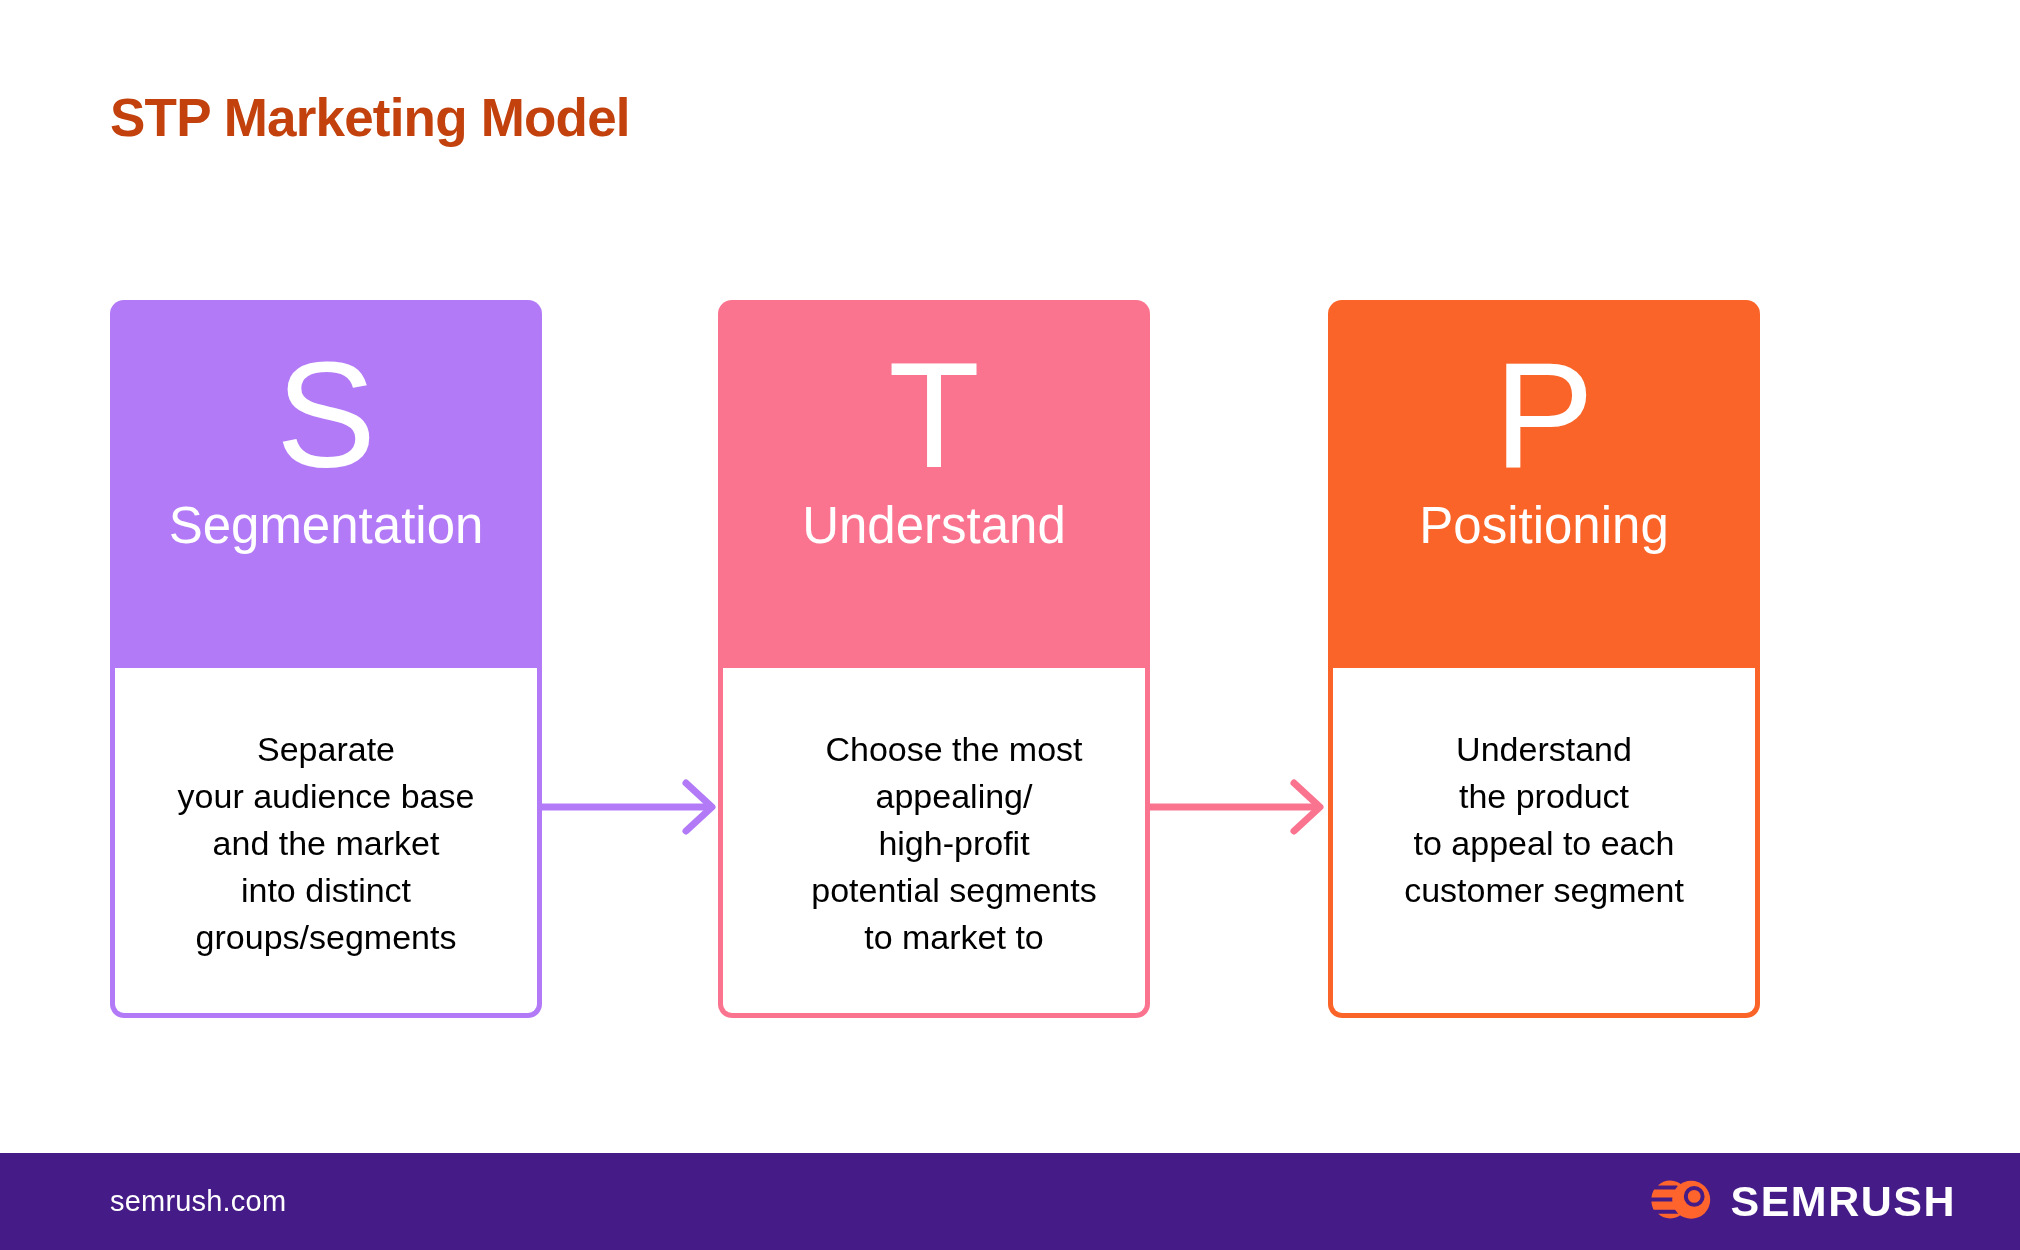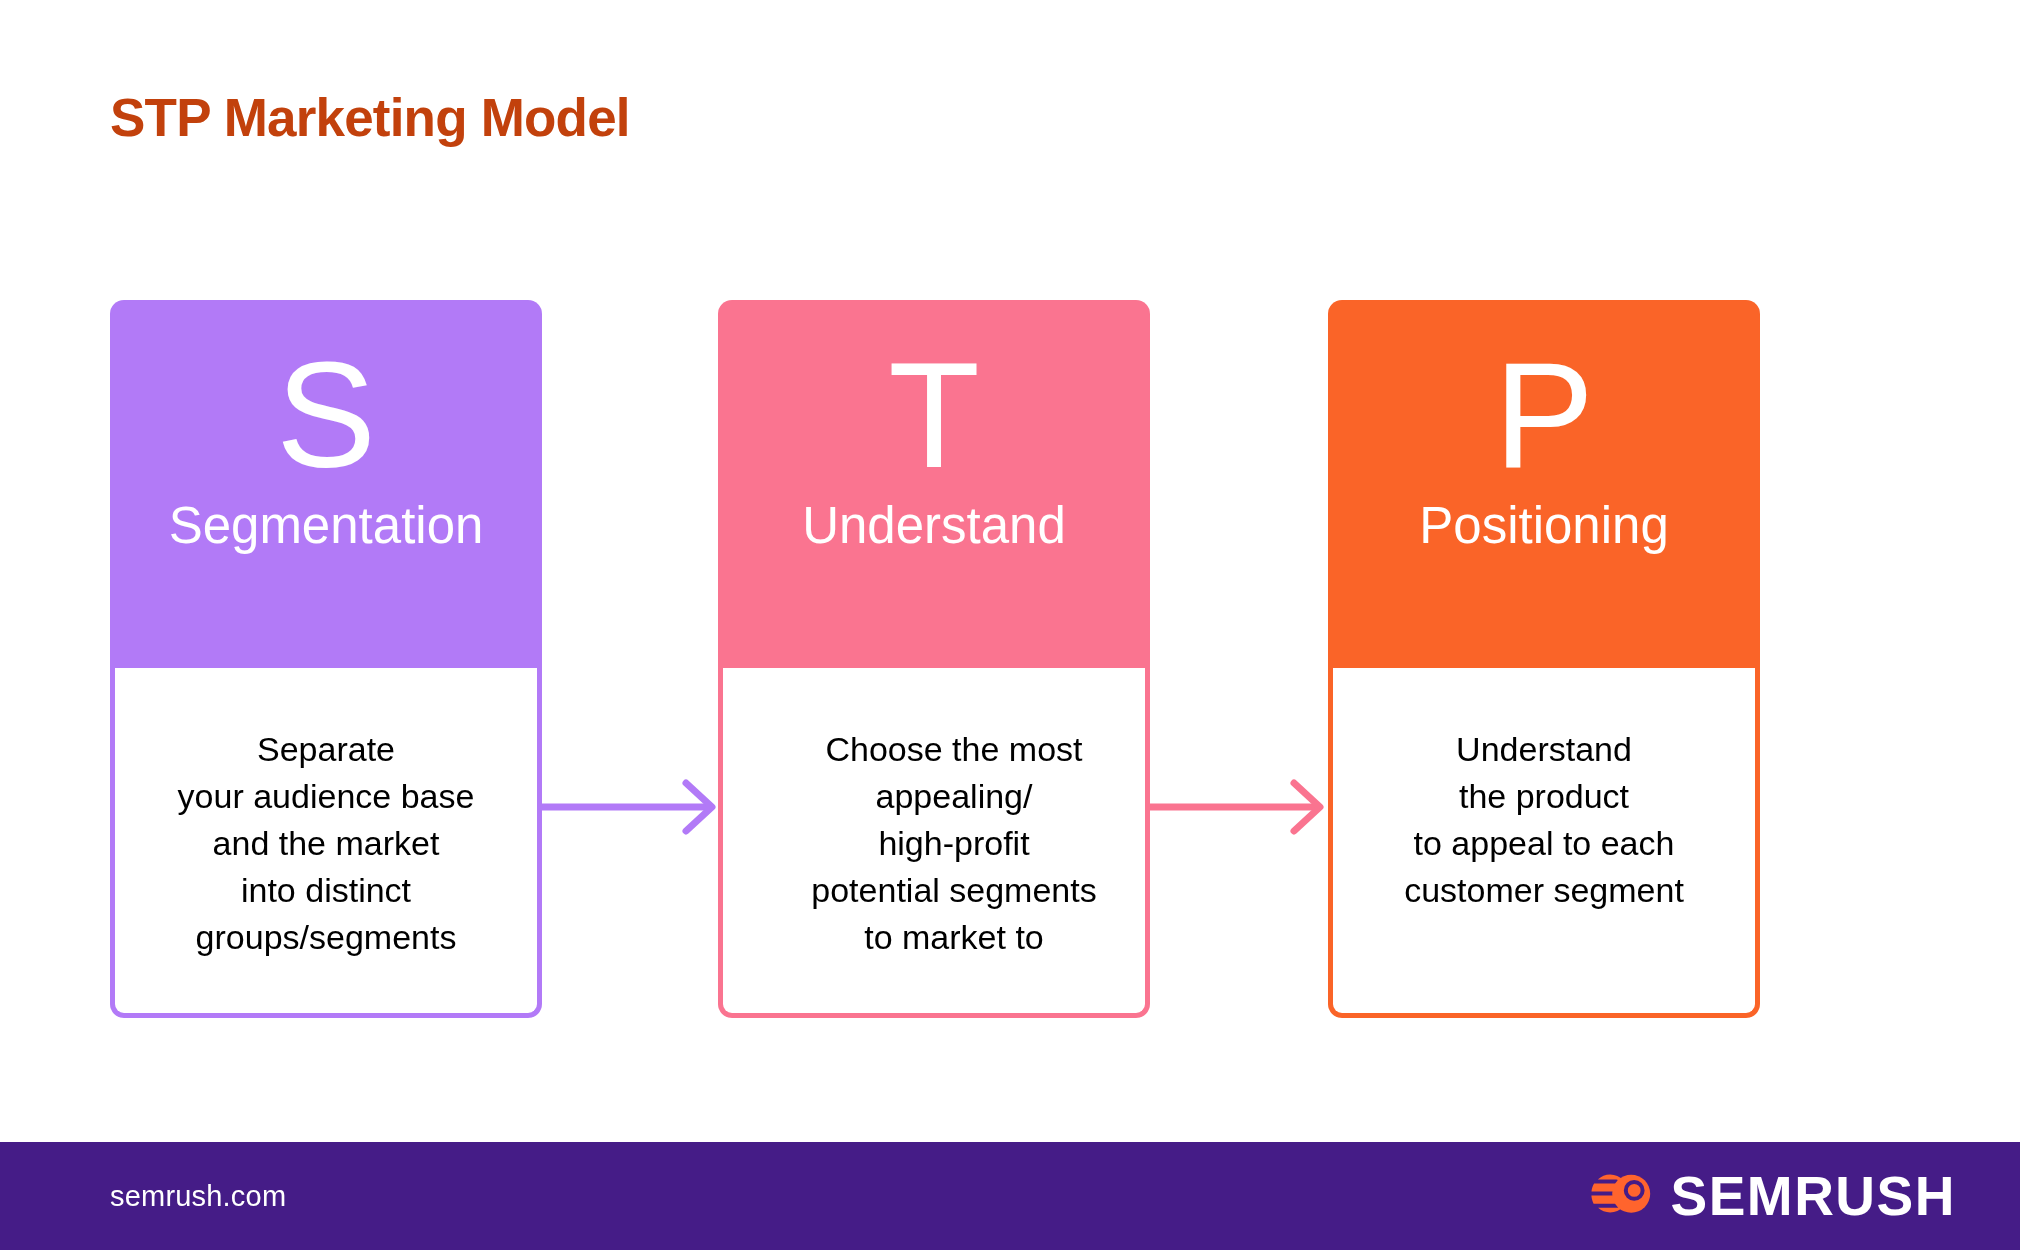--- a/index.html
+++ b/index.html
@@ -117,21 +117,21 @@
   }
   .arrow-1 { left: 542px; }
   .arrow-2 { left: 1150px; }
 
   
   .footer {
     position: absolute;
     left: 0;
     bottom: 0;
     width: 2020px;
-    height: 108px;
+    height: 97px;
     background: #451C87;
     display: flex;
     align-items: center;
   }
 
   .footer-url {
     position: absolute;
     left: 110px;
     font-size: 29px;
     color: #ffffff;
@@ -142,21 +142,21 @@
     position: absolute;
     right: 64px;
     display: flex;
     align-items: center;
     gap: 18px;
   }
 
   .logo-mark { display: block; }
 
   .logo-text {
-    font-size: 55px;
+    font-size: 43px;
     font-weight: 700;
     color: #ffffff;
     letter-spacing: 1.5px;
     line-height: 1;
   }
 </style>
 </head>
 <body>
 
 <div id="page">

